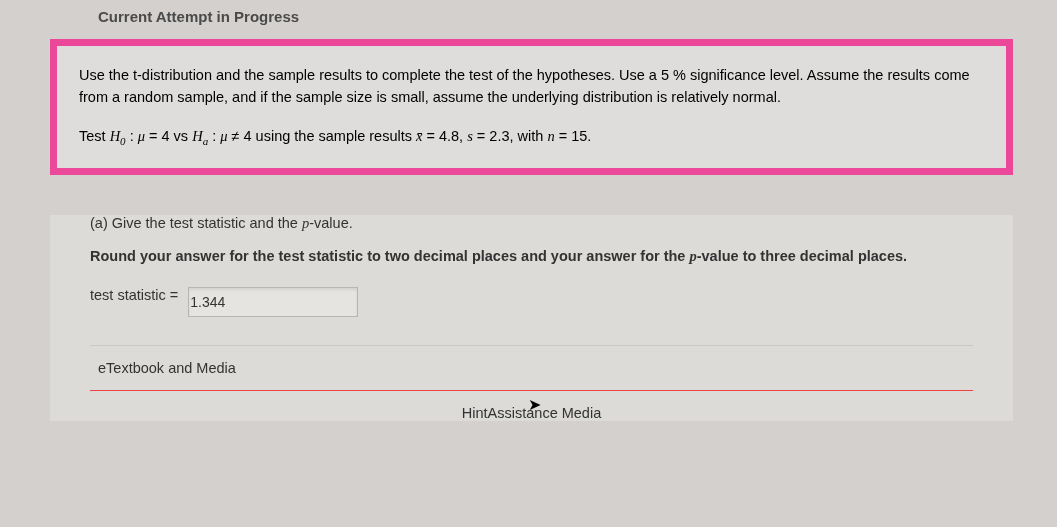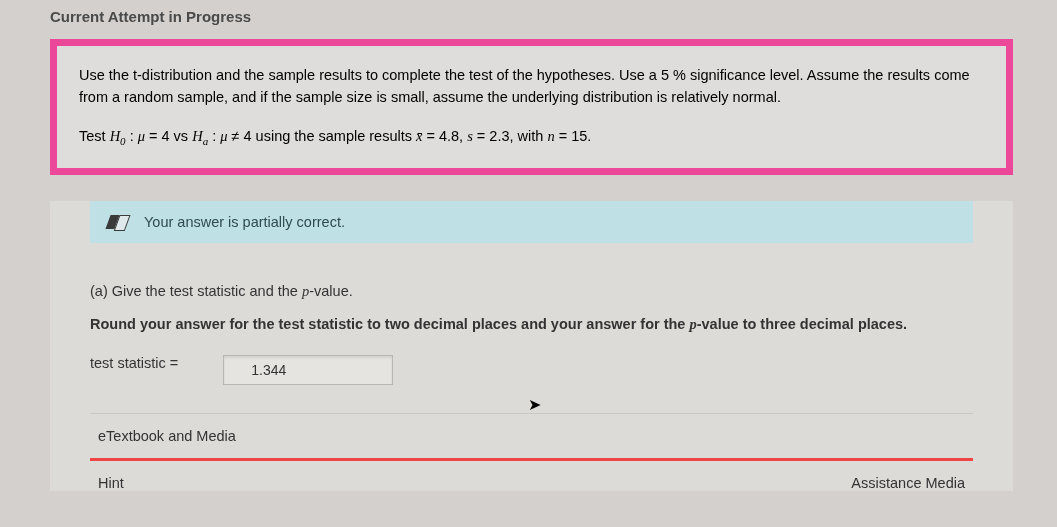--- a/index.html
+++ b/index.html
@@ -10,20 +10,21 @@
     height: 527px;
     overflow: hidden;
     color: #3a3a3a;
     position: relative;
   }
   .page-title {
     font-size: 15px;
     font-weight: 700;
     color: #4a4a4a;
     padding: 8px 0 14px 50px;
+    margin-left: 48px;
   }
   .prompt-box {
     background: #dedddb;
     border: 7px solid #ec4899;
     margin: 0 44px 0 50px;
     padding: 18px 22px 18px 22px;
     font-size: 14.5px;
     line-height: 1.55;
     color: #000000;
   }
@@ -99,45 +100,45 @@
     width: 24px; height: 28px;
     background: #2f7bbf;
     color: #fff;
     font-weight: 700;
     font-family: Georgia, serif;
     display: flex;
     align-items: center;
     justify-content: center;
     font-size: 14px;
   }
-  .no-badge { padding-left: 27px; margin-left: 35px; }
+  .no-badge { padding-left: 1px; }
   .excl-badge {
     width: 26px; height: 26px;
     background: #e24a2b;
     color: #fff;
     font-weight: 700;
     display: flex;
     align-items: center;
     justify-content: center;
     font-size: 14px;
     margin-left: 4px;
   }
   .footer-row {
     margin: 28px 40px 0 40px;
     border-top: 1px solid #cac8c4;
-    border-bottom: 3px solid #ef4444;
+    border-bottom: 1px solid #ef4444;
     padding: 14px 8px;
     font-size: 14.5px;
     color: #333;
   }
   .hint-row {
     margin: 0 40px;
     padding: 14px 8px 0 8px;
     display: flex;
-    justify-content: space-between;
+    justify-content: center;
     font-size: 14.5px;
     color: #333;
   }
   i.var { font-family: "Times New Roman", Georgia, serif; font-style: italic; }
   .sub { vertical-align: sub; font-size: 11px; }
   .cursor {
     position: absolute;
     left: 528px; top: 395px;
     font-size: 16px;
     color: #000;
@@ -151,24 +152,20 @@
 
 <div class="prompt-box">
   <div class="para1">Use the t-distribution and the sample results to complete the test of the hypotheses. Use a 5 %  significance level. Assume the results come from a random sample, and if the sample size is small, assume the underlying distribution is relatively normal.</div>
   <div class="hypo">
     <span>Test </span><i class="var"><span>H</span><span class="sub">0</span></i><span> : </span><i class="var">μ</i><span> = 4 vs </span><i class="var"><span>H</span><span class="sub">a</span></i><span> : </span><i class="var">μ</i><span> ≠ 4 using the sample results </span><i class="var">x̄</i><span> = 4.8, </span><i class="var">s</i><span> = 2.3, with </span><i class="var">n</i><span> = 15.</span>
   </div>
 </div>
 
 <div class="body-area">
 
-  <div class="feedback">
-    <span class="eraser-icon"></span>
-    <span>Your answer is partially correct.</span>
-  </div>
 
   <div class="part-a">
     <span>(a) Give the test statistic and the </span><i class="var">p</i><span>-value.</span>
   </div>
 
   <div class="round-note">
     <span>Round your answer for the test statistic to two decimal places and your answer for the </span><i class="var">p</i><span>-value to three decimal places.</span>
   </div>
 
   <div class="field-row">

